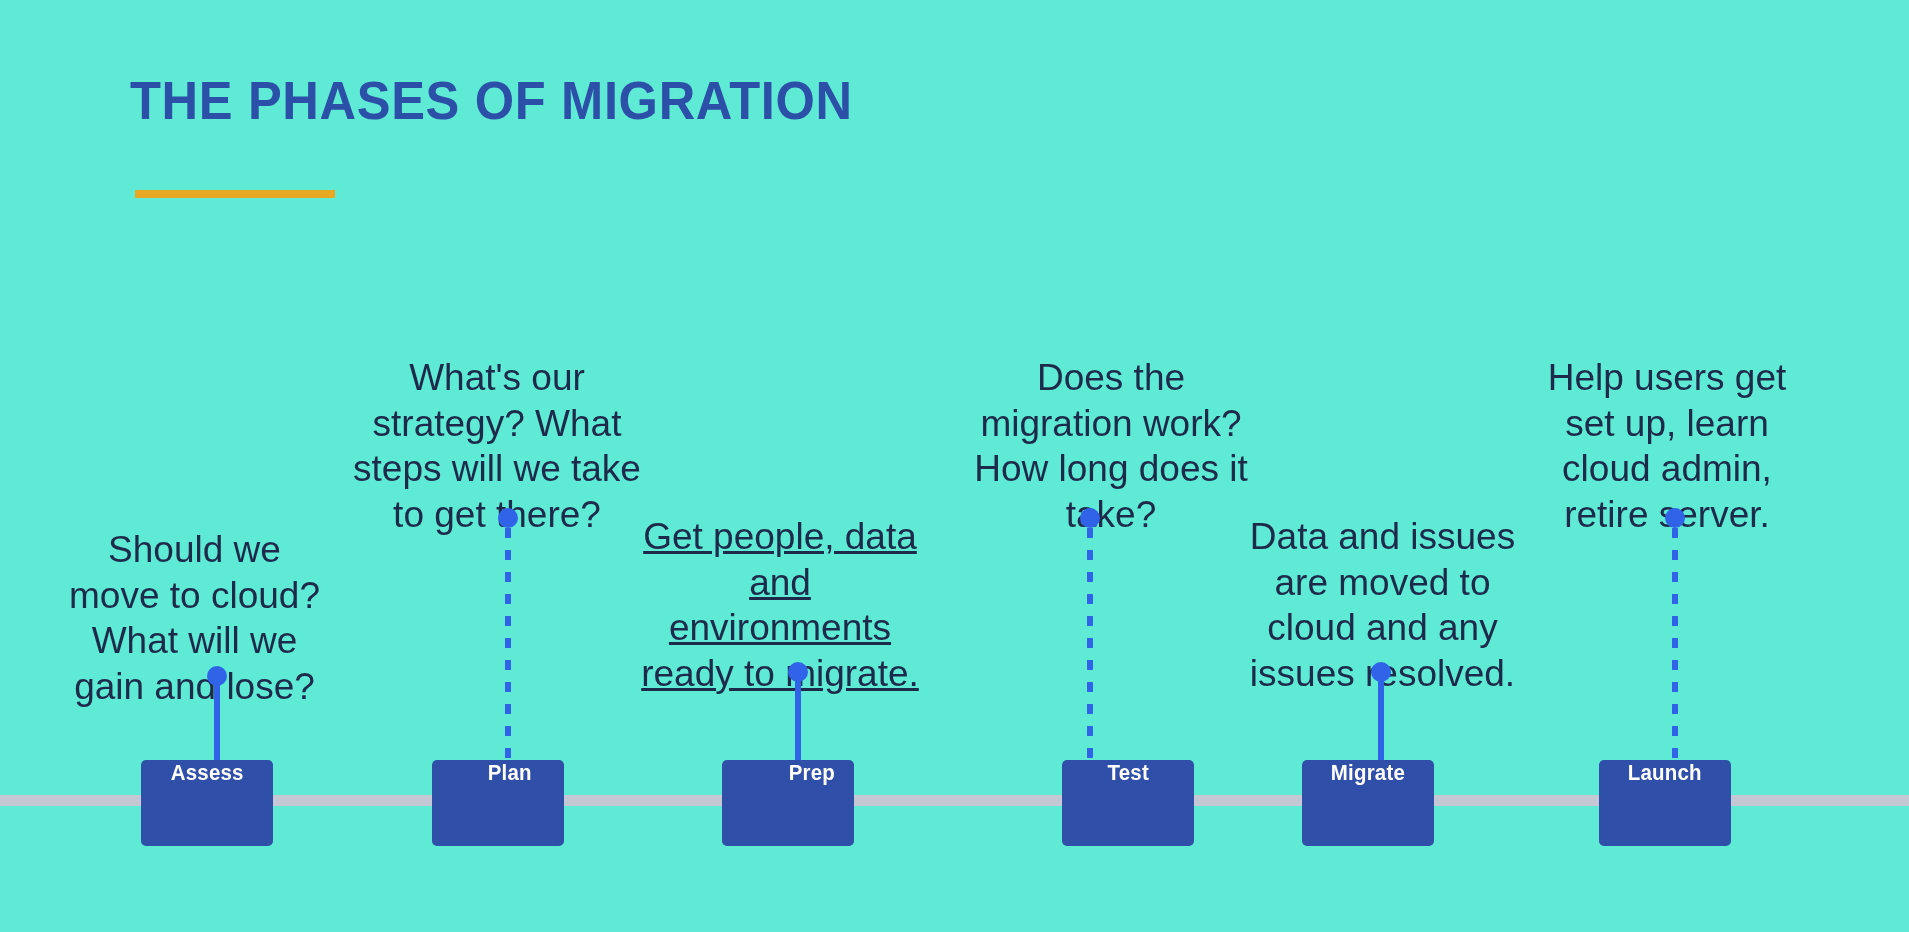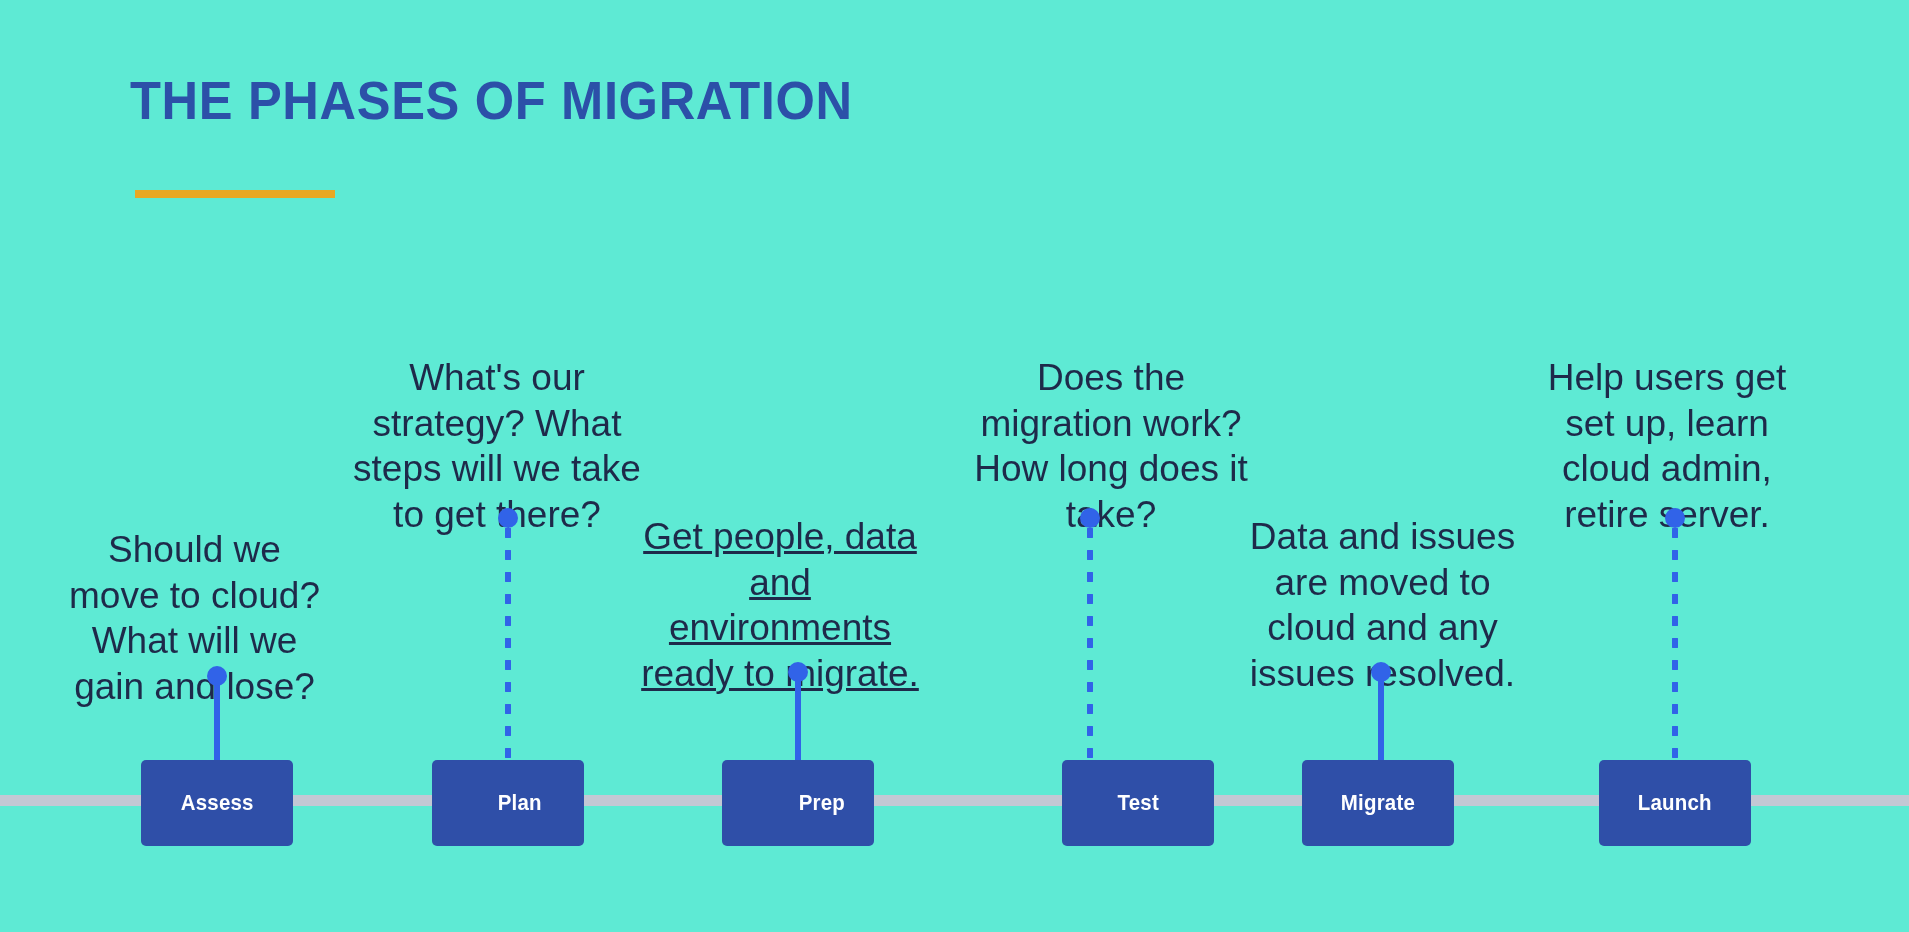--- a/index.html
+++ b/index.html
@@ -39,24 +39,24 @@
     width:1909px; height:11px;
     background:#c3c8d4;
   }
 
   .phase { position:absolute; top:0; height:932px; }
 
   
   .node-box {
     position:absolute;
     top:760px;
-    width:152px; height:86px;
+    width:132px; height:86px;
     background:#2f4fa8;
     border-radius:5px;
-    display:flex; align-items:center; justify-content:center;
+    display:flex; justify-content:center;
     z-index:5;
   }
   .node-label {
     color:#ffffff;
     font-size:22px;
     font-weight:bold;
     letter-spacing:0.01em;
     transform:scaleX(0.93);
   }
 

